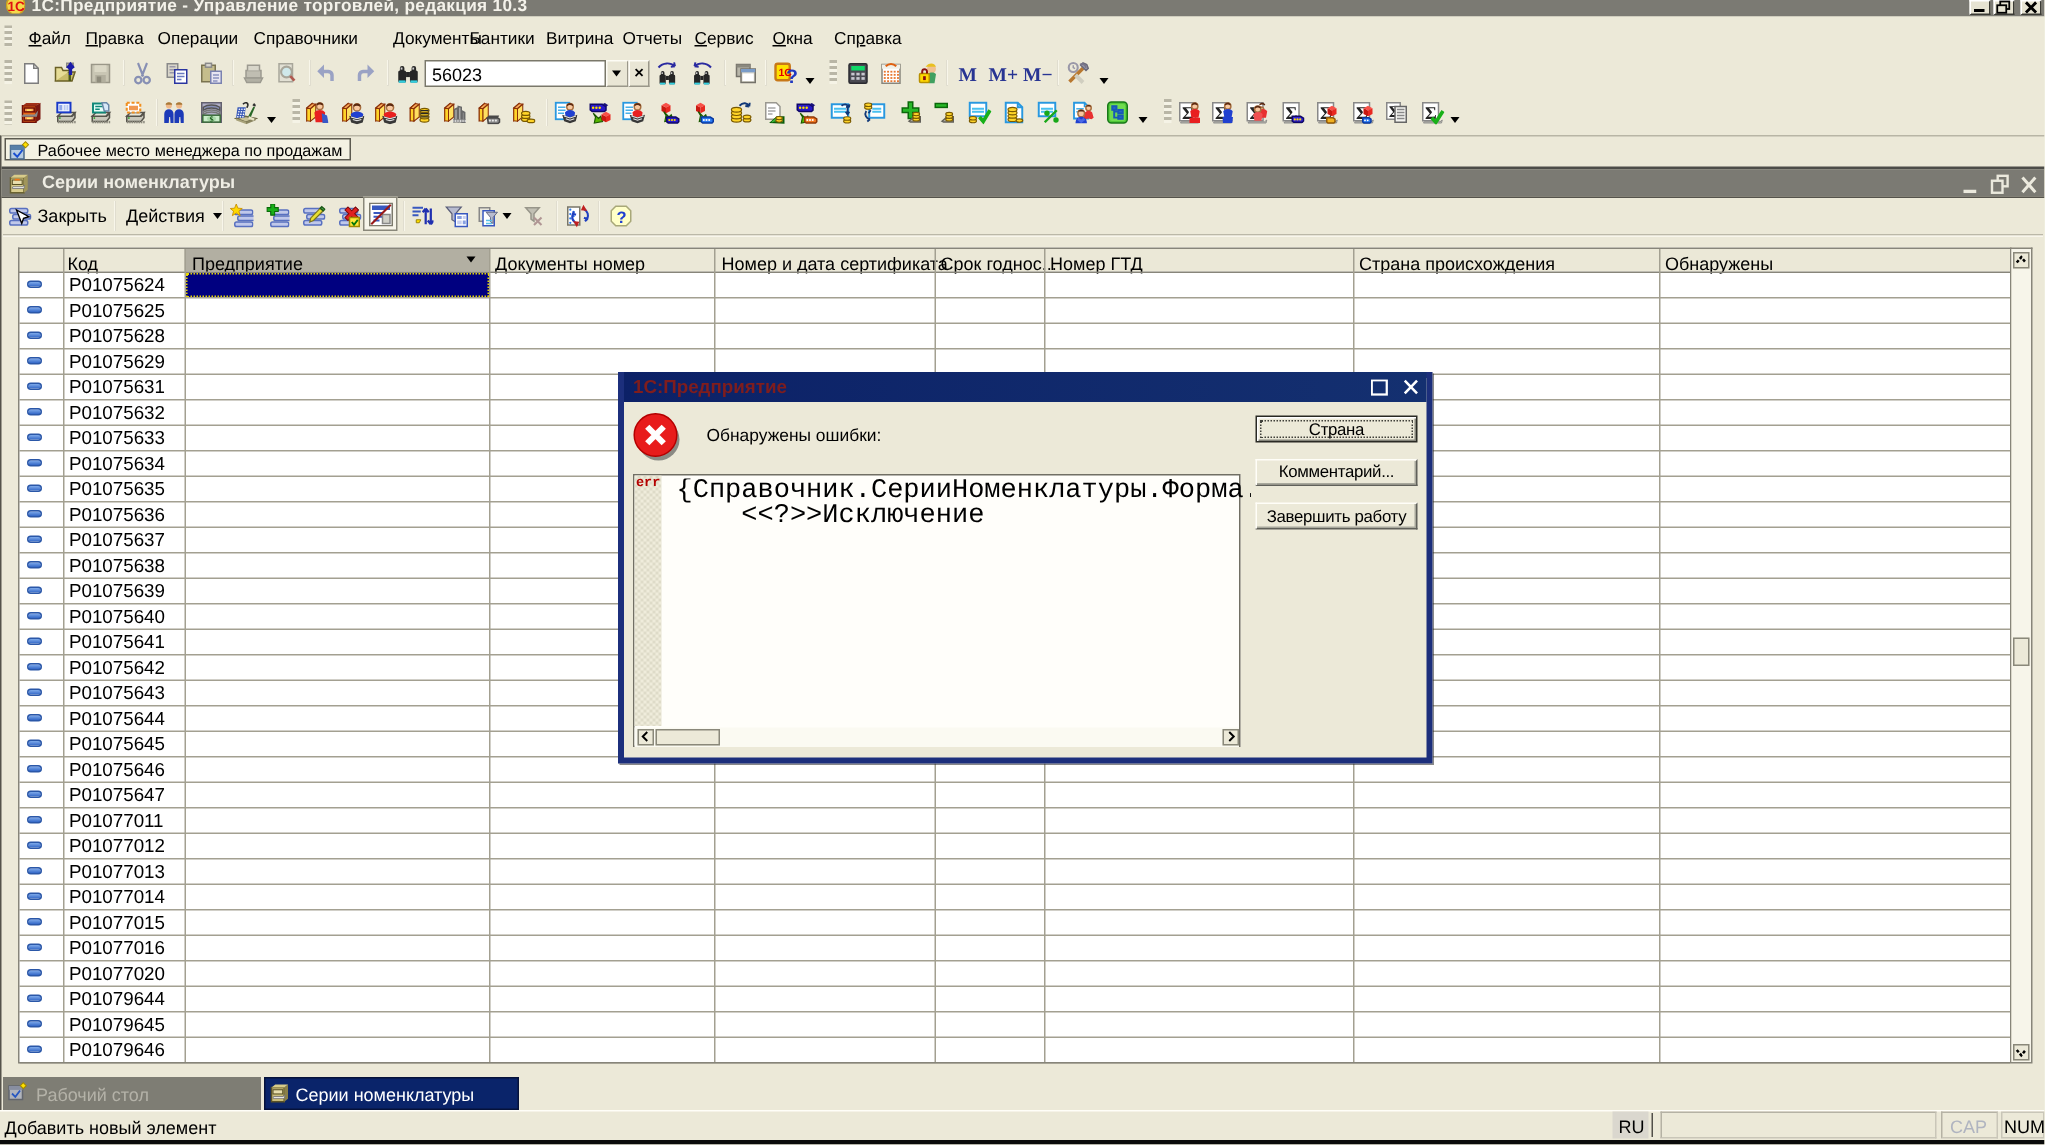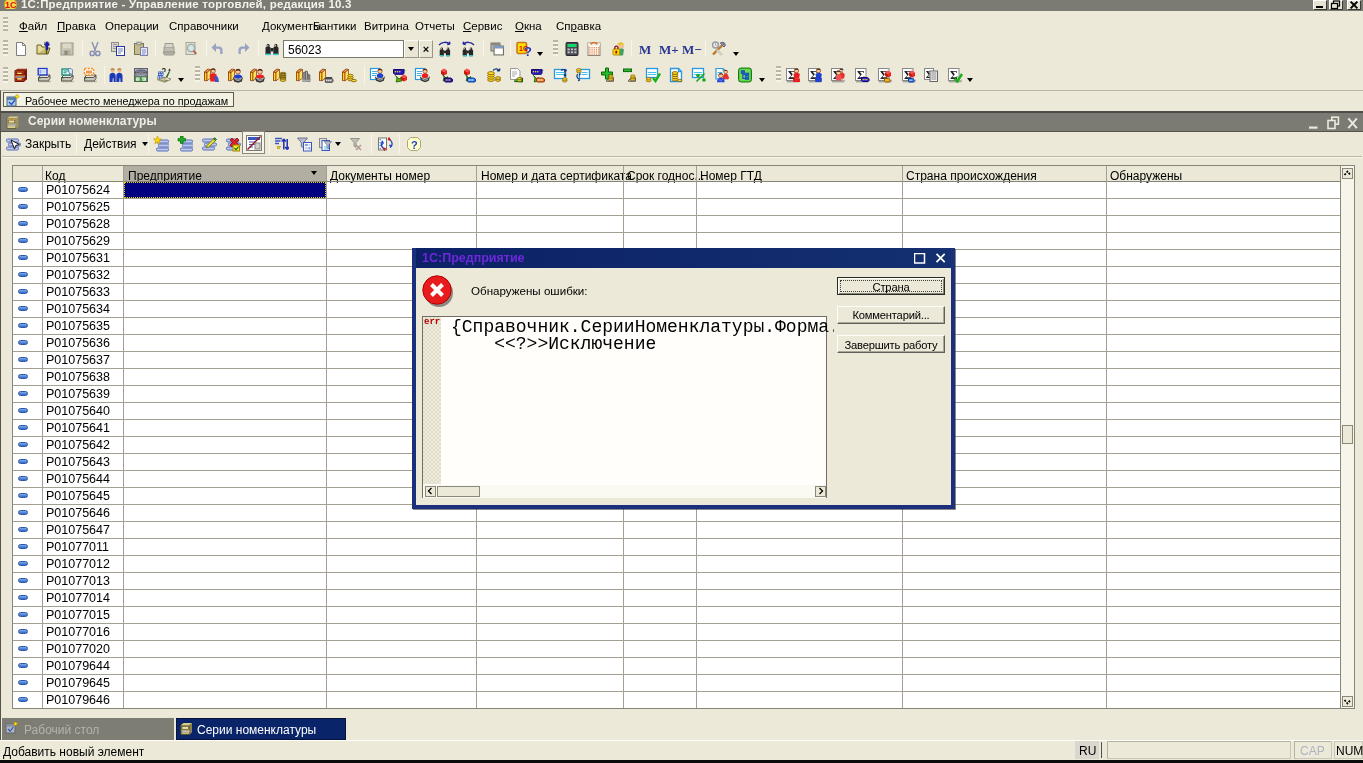--- a/index.html
+++ b/index.html
@@ -982,21 +982,21 @@
     <div class="txt" style="left:1079px;top:744px;font-size:12px">RU</div>
     <div class="vline" style="left:1101px;top:742px;height:16px;background:#52504a"></div>
     <div class="a" style="left:1107px;top:741px;width:184px;height:18px;border:1px solid #c9c6b8;border-top-color:#b5b2a4;border-left-color:#b5b2a4"></div>
     <div class="a" style="left:1294px;top:741px;width:38px;height:18px;border:1px solid #c9c6b8;border-top-color:#b5b2a4;border-left-color:#b5b2a4"></div>
     <div class="txt" style="left:1300px;top:744px;font-size:12px;color:#b0b4c0">CAP</div>
     <div class="a" style="left:1334px;top:741px;width:29px;height:18px;border:1px solid #c9c6b8"></div>
     <div class="txt" style="left:1336px;top:744px;font-size:12px">NUM</div>
     <div class="a" style="left:0;top:760px;width:1363px;height:3px;background:#0a0a0a"></div>
     <div class="a" style="left:412px;top:248px;width:543px;height:261px;background:#ece9d8;border:4px solid #1c2f7c;box-shadow:1px 1px 0 rgba(40,40,40,0.55)"></div>
     <div class="a" style="left:416px;top:248px;width:535px;height:20px;background:linear-gradient(90deg,#0c2167,#143070)"></div>
-    <div class="txt" style="left:422px;top:251px;font-size:12.5px;font-weight:bold;color:#6d28d9">1С:Предприятие</div>
+    <div class="txt" style="left:422px;top:251px;font-size:12.5px;font-weight:bold;color:#7f1d1d">1С:Предприятие</div>
     <svg class="a" style="left:914px;top:253px" width="34" height="11">
       <rect x="0.5" y="0.5" width="10" height="9.5" fill="none" stroke="#fff" stroke-width="1.5"></rect>
       <path d="M22.5 0.8l8.2 8.4M30.7 0.8l-8.2 8.4" stroke="#fff" stroke-width="1.7"></path>
     </svg>
     <svg class="a" style="left:422px;top:275px" width="34" height="34">
       <circle cx="17" cy="18" r="14" fill="#8a8a84"></circle>
       <circle cx="15" cy="15" r="14.2" fill="#e81c1c" stroke="#b40000" stroke-width="1"></circle>
       <path d="M9.5 9.5l11 11M20.5 9.5l-11 11" stroke="#fff" stroke-width="4"></path>
     </svg>
     <div class="txt" style="left:471px;top:283.5px;font-size:11.6px">Обнаружены ошибки:</div>

